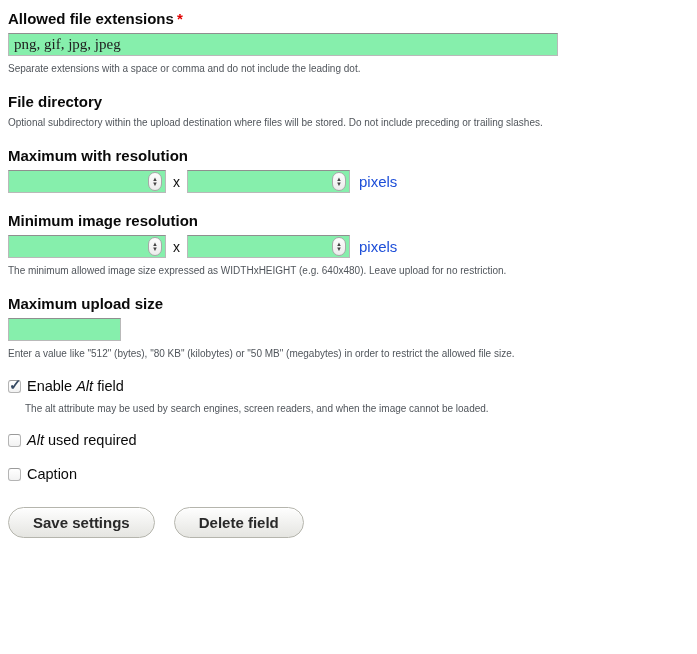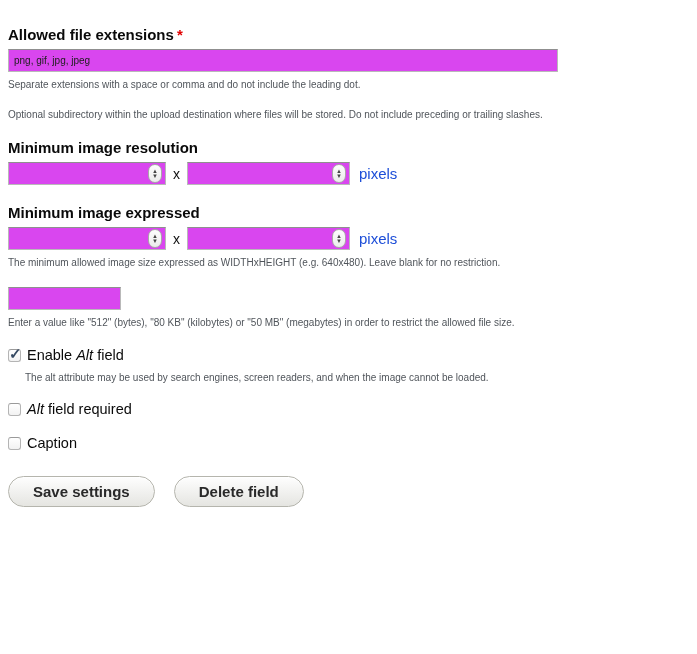--- a/index.html
+++ b/index.html
@@ -7,41 +7,41 @@
   body {
     font-family: "Liberation Sans", sans-serif;
     background: #fff;
     color: #0a0a0a;
   }
   .page {
     position: relative;
     width: 697px;
     height: 548px;
     overflow: hidden;
-    padding: 26px 0 0 8px;
+    padding: 10px 0 0 8px;
     background: #fff;
     border-radius: 22px;
   }
   .form-item { margin-bottom: 19px; }
   .field-label {
     display: block;
     font-weight: bold;
     font-size: 15px;
     color: #0a0a0a;
     margin-bottom: 6px;
     white-space: nowrap;
   }
   .required { color: #e00000; font-weight: bold; margin-left: 3px; }
   input.text {
-    font-family: Liberation Sans, sans-serif;
-    font-size: 10px;
+    font-family: Liberation Serif, serif;
+    font-size: 15px;
     color: #202020;
     height: 23px;
     padding: 1px 5px;
-    background: #d946ef;
+    background: #86efac;
     border: 1px solid #b9b9b9;
     border-top-color: #8f8f8f;
     outline: none;
     border-radius: 0;
   }
   .wide { width: 550px; }
   .small { width: 113px; height: 24px; }
   .description {
     font-size: 10px;
     color: #50555b;
@@ -121,21 +121,44 @@
 
 <div class="page">
 
   <div class="form-item">
     <label class="field-label"><span>Allowed file extensions</span><span class="required">*</span></label>
     <input type="text" class="text wide" value="png, gif, jpg, jpeg" style="">
     <div class="description">Separate extensions with a space or comma and do not include the leading dot.</div>
   </div>
 
   <div class="form-item">
+    <label class="field-label">File directory</label>
     <div class="description">Optional subdirectory within the upload destination where files will be stored. Do not include preceding or trailing slashes.</div>
+  </div>
+
+  <div class="form-item">
+    <label class="field-label">Maximum with resolution</label>
+    <div class="res-row">
+      <span class="spin-wrap">
+        <input type="text" class="text" value="" style="">
+        <span class="spinner">
+            <span class="tri">▲</span>
+            <span class="tri">▼</span>
+          </span>
+      </span>
+      <span class="times">x</span>
+      <span class="spin-wrap second">
+        <input type="text" class="text" value="" style="">
+        <span class="spinner">
+            <span class="tri">▲</span>
+            <span class="tri">▼</span>
+          </span>
+      </span>
+      <span class="suffix">pixels</span>
+    </div>
   </div>
 
   <div class="form-item">
     <label class="field-label">Minimum image resolution</label>
     <div class="res-row">
       <span class="spin-wrap">
         <input type="text" class="text" value="" style="">
         <span class="spinner">
             <span class="tri">▲</span>
             <span class="tri">▼</span>
@@ -144,64 +167,43 @@
       <span class="times">x</span>
       <span class="spin-wrap second">
         <input type="text" class="text" value="" style="">
         <span class="spinner">
             <span class="tri">▲</span>
             <span class="tri">▼</span>
           </span>
       </span>
       <span class="suffix">pixels</span>
     </div>
-  </div>
-
-  <div class="form-item">
-    <label class="field-label">Minimum image expressed</label>
-    <div class="res-row">
-      <span class="spin-wrap">
-        <input type="text" class="text" value="" style="">
-        <span class="spinner">
-            <span class="tri">▲</span>
-            <span class="tri">▼</span>
-          </span>
-      </span>
-      <span class="times">x</span>
-      <span class="spin-wrap second">
-        <input type="text" class="text" value="" style="">
-        <span class="spinner">
-            <span class="tri">▲</span>
-            <span class="tri">▼</span>
-          </span>
-      </span>
-      <span class="suffix">pixels</span>
-    </div>
-    <div class="description">The minimum allowed image size expressed as WIDTHxHEIGHT (e.g. 640x480). Leave blank for no restriction.</div>
-  </div>
-
-  <div class="form-item">
+    <div class="description">The minimum allowed image size expressed as WIDTHxHEIGHT (e.g. 640x480). Leave upload for no restriction.</div>
+  </div>
+
+  <div class="form-item">
+    <label class="field-label">Maximum upload size</label>
     <input type="text" class="text small" value="" style="">
     <div class="description">Enter a value like "512" (bytes), "80 KB" (kilobytes) or "50 MB" (megabytes) in order to restrict the allowed file size.</div>
   </div>
 
   <div class="cb-item">
     <div class="cb-row">
       <span class="checkbox checked">
           <span class="check">✓</span>
         </span>
       <label class="cb-label"><span>Enable </span><em>Alt</em><span> field</span></label>
     </div>
     <div class="cb-description">The alt attribute may be used by search engines, screen readers, and when the image cannot be loaded.</div>
   </div>
 
   <div class="cb-item">
     <div class="cb-row">
       <span class="checkbox"></span>
-      <label class="cb-label"><span></span><em>Alt</em><span> field required</span></label>
+      <label class="cb-label"><span></span><em>Alt</em><span> used required</span></label>
     </div>
   </div>
 
 
   <div class="cb-item">
     <div class="cb-row">
       <span class="checkbox"></span>
       <label class="cb-label"><span>Caption</span><em></em><span></span></label>
     </div>
   </div>

